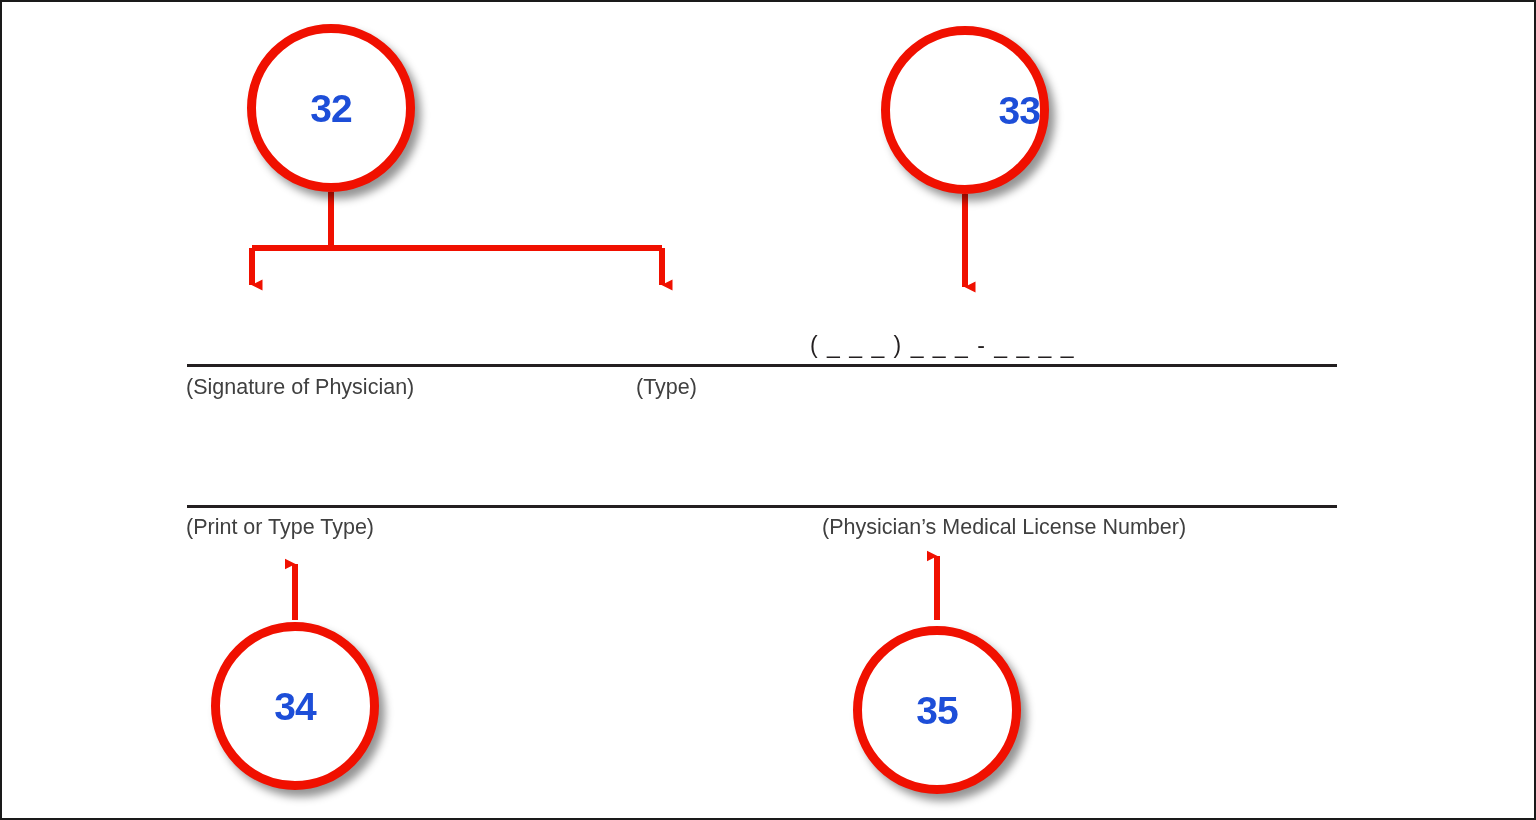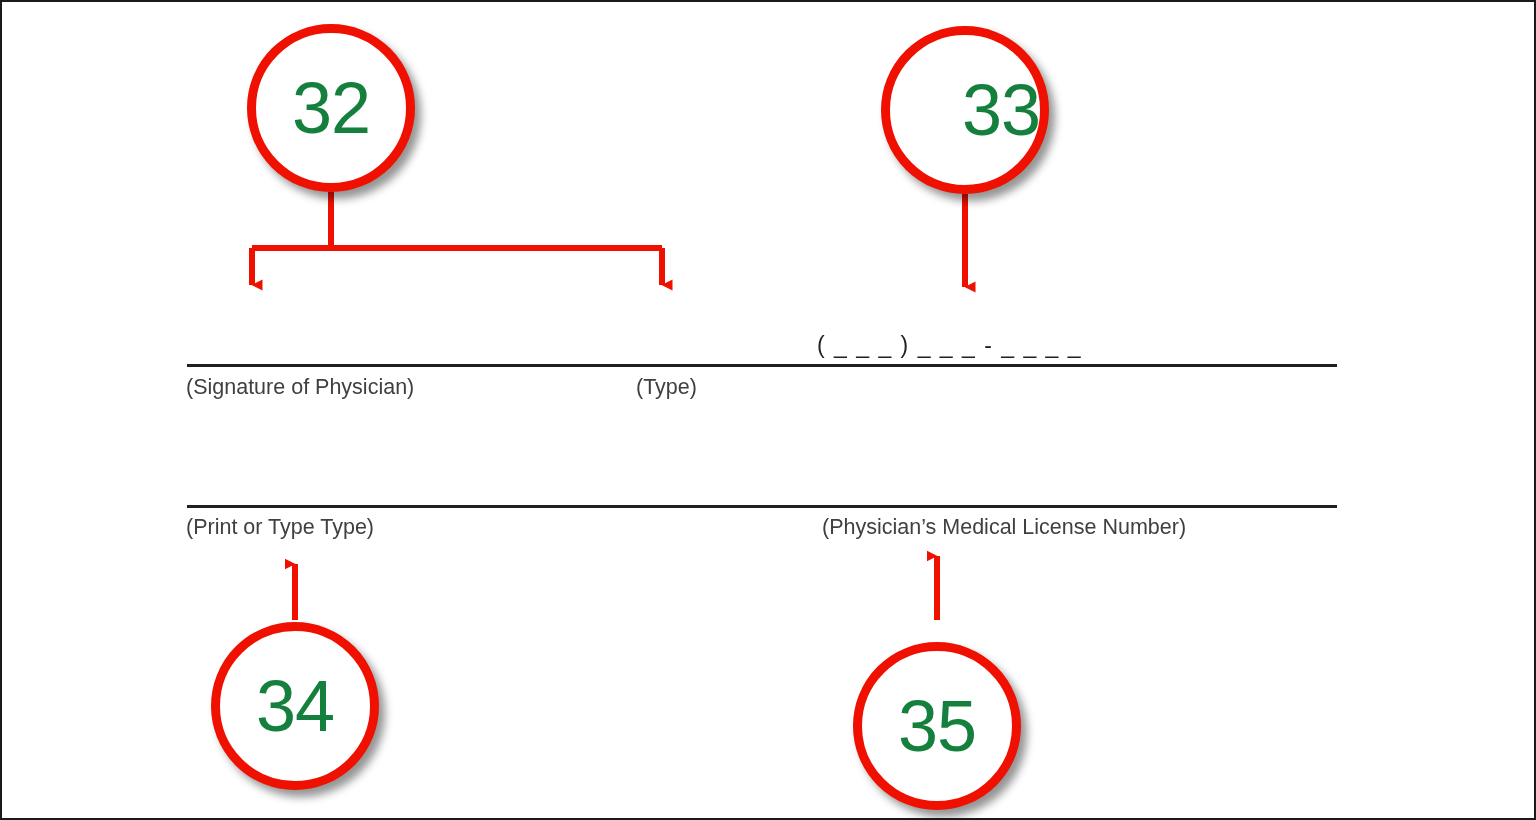--- a/index.html
+++ b/index.html
@@ -44,50 +44,49 @@
   
   #phone-placeholder {
     position: absolute;
     left: 808px;
     top: 332px;
     font-size: 23px;
     letter-spacing: 1.5px;
     color: #231f20;
     white-space: nowrap;
     line-height: 1;
-    margin-left: 7px;
   }
 
   
   .callout {
     position: absolute;
     width: 168px;
     height: 168px;
     border-radius: 50%;
     border: 9px solid #f01000;
     background: #ffffff;
     box-sizing: border-box;
     display: flex;
     align-items: center;
     justify-content: center;
     box-shadow: 6px 7px 9px rgba(0,0,0,0.42);
     z-index: 3;
   }
   .callout-number {
-    font-size: 72px;
-    font-weight: normal;
-    color: #15803d;
+    font-size: 39px;
+    font-weight: bold;
+    color: #1d4ed8;
     line-height: 1;
     letter-spacing: -1px;
     user-select: none;
   }
   #callout-32 { left: 245px; top: 22px; }
   #callout-33 { left: 879px; top: 24px; justify-content: flex-end; }
   #callout-34 { left: 209px; top: 620px; text-align: right; }
-  #callout-35 { left: 851px; top: 640px; }
+  #callout-35 { left: 851px; top: 624px; }
 
   
   #connectors {
     position: absolute;
     left: 0;
     top: 0;
     width: 1536px;
     height: 820px;
     z-index: 2;
     pointer-events: none;

